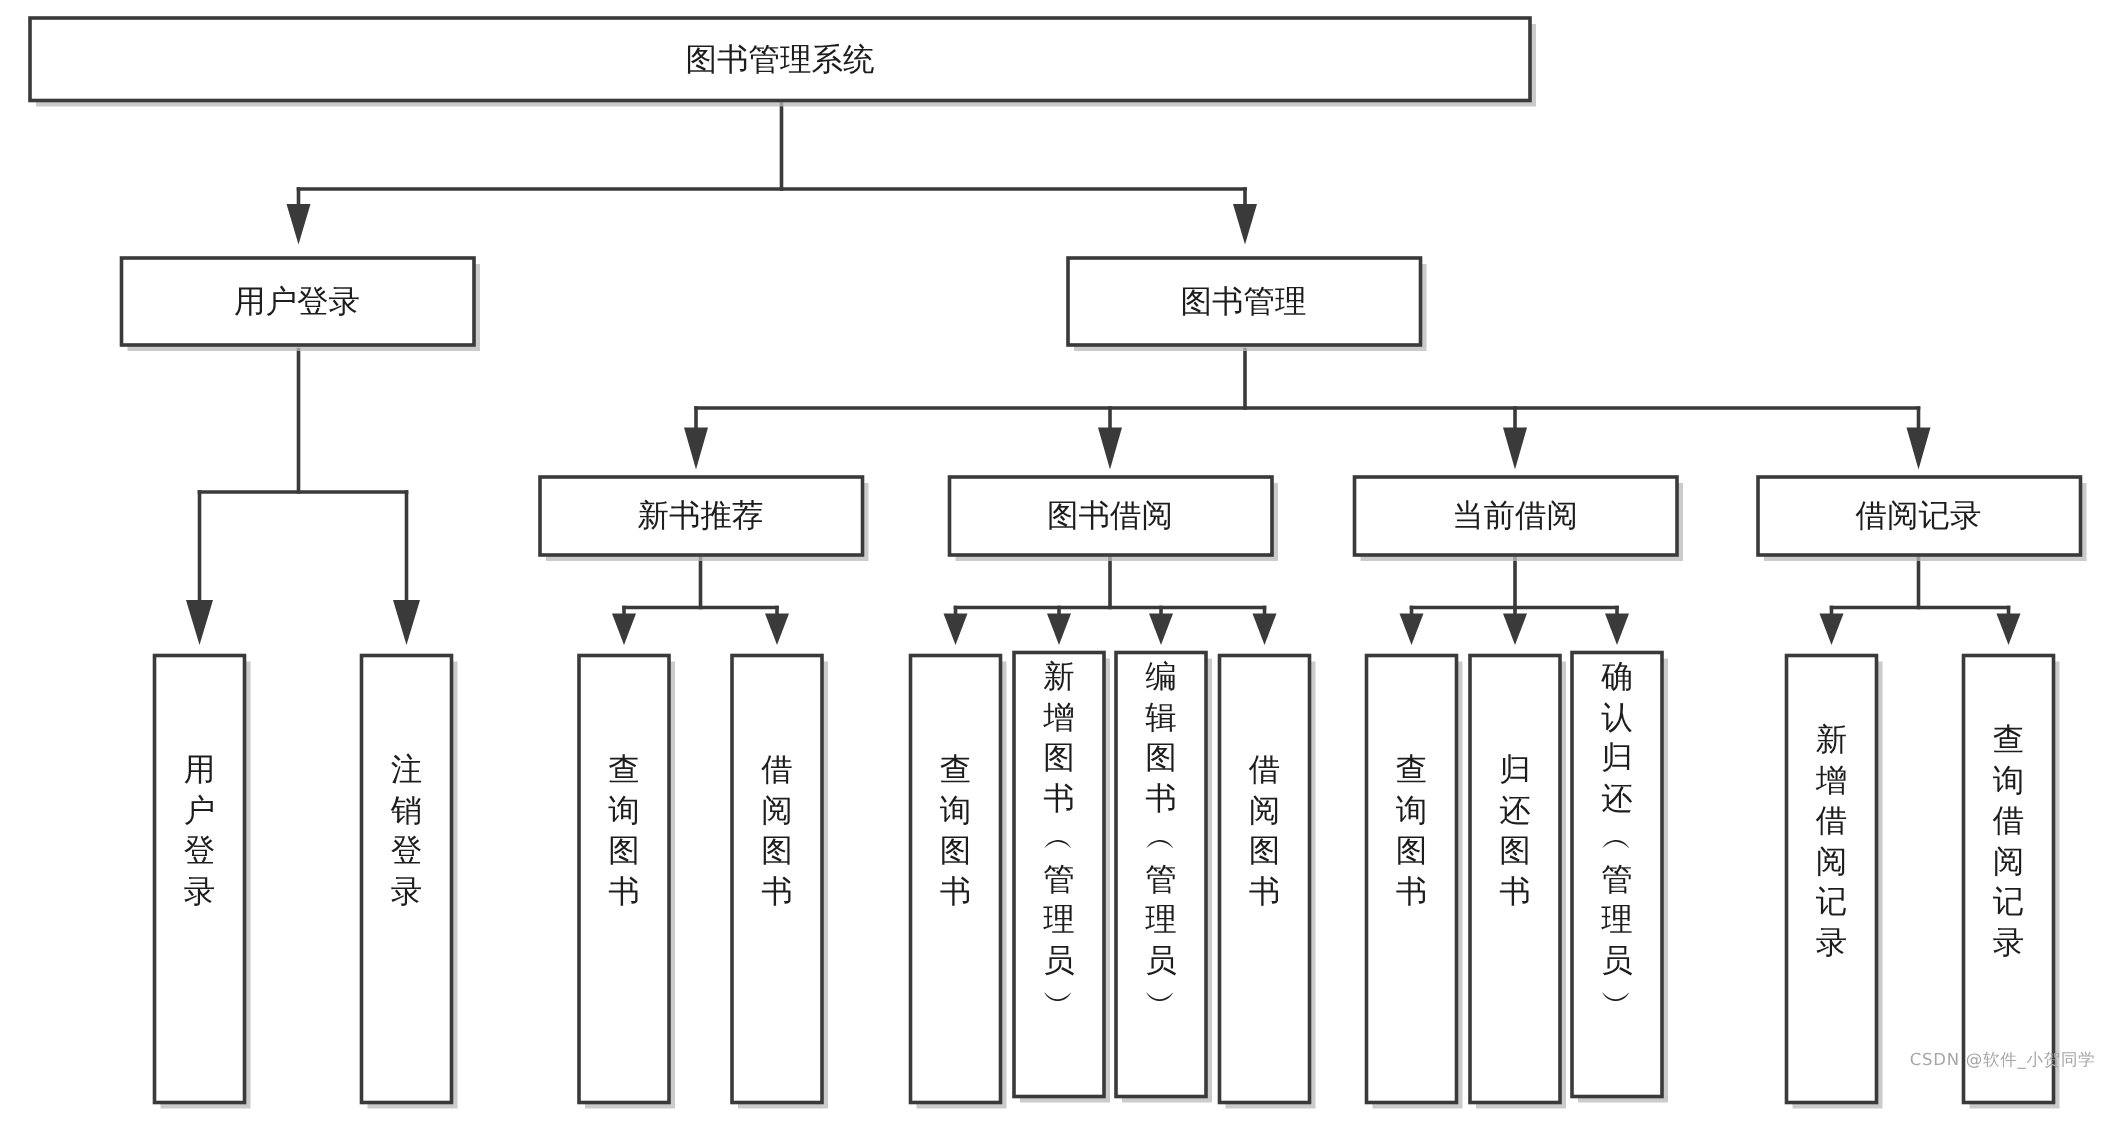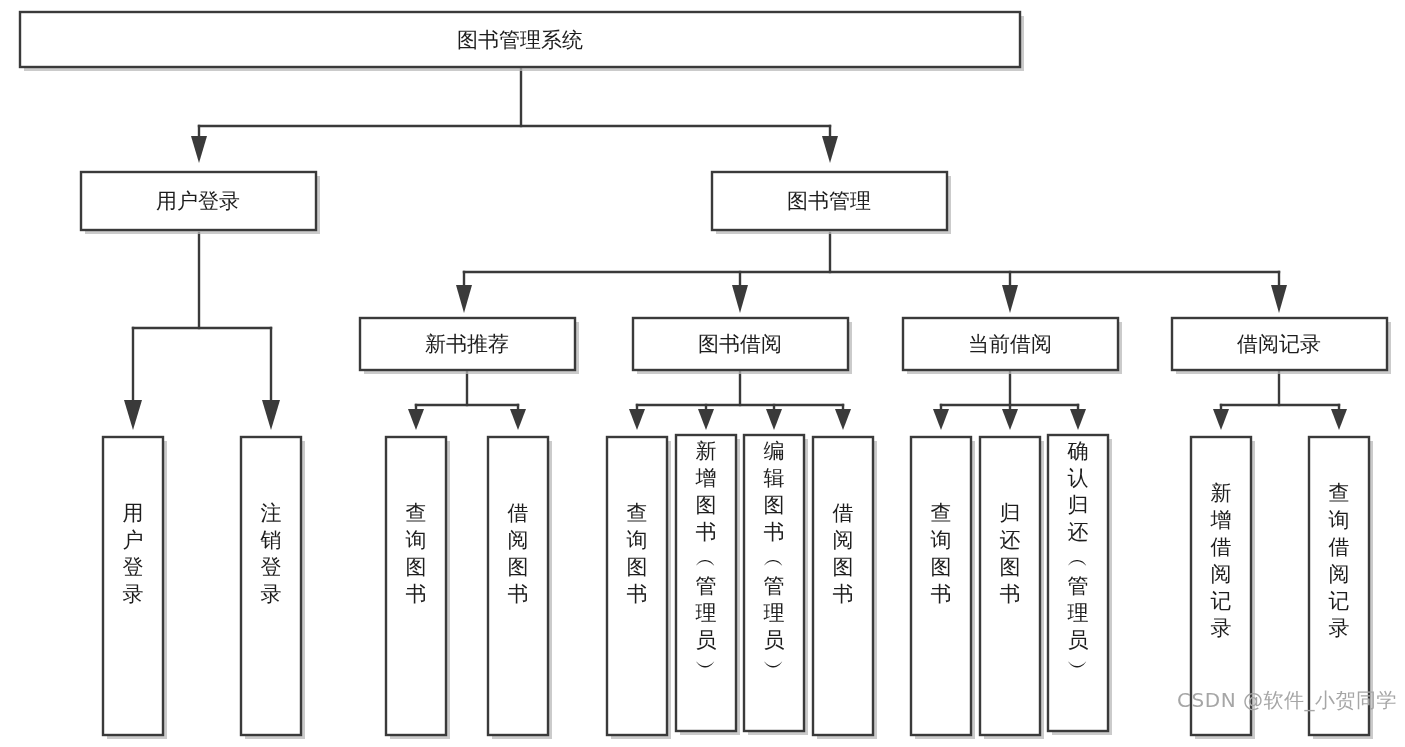--- a/index.html
+++ b/index.html
@@ -55,21 +55,21 @@
     font-family: "DejaVu Sans", "Liberation Sans", sans-serif;
     font-size: 21px;
     fill: #1d1d1d;
     text-anchor: middle;
   }
   .watermark {
     position: absolute;
     right: 8px;
     bottom: 5px;
     font-family: "DejaVu Sans", "Liberation Sans", sans-serif;
-    font-size: 20px;
+    font-size: 11px;
     color: #a6a6a6;
     white-space: nowrap;
     letter-spacing: 0.5px;
   }
 </style>
 </head>
 <body>
 
 <div id="diagram-root">
 

